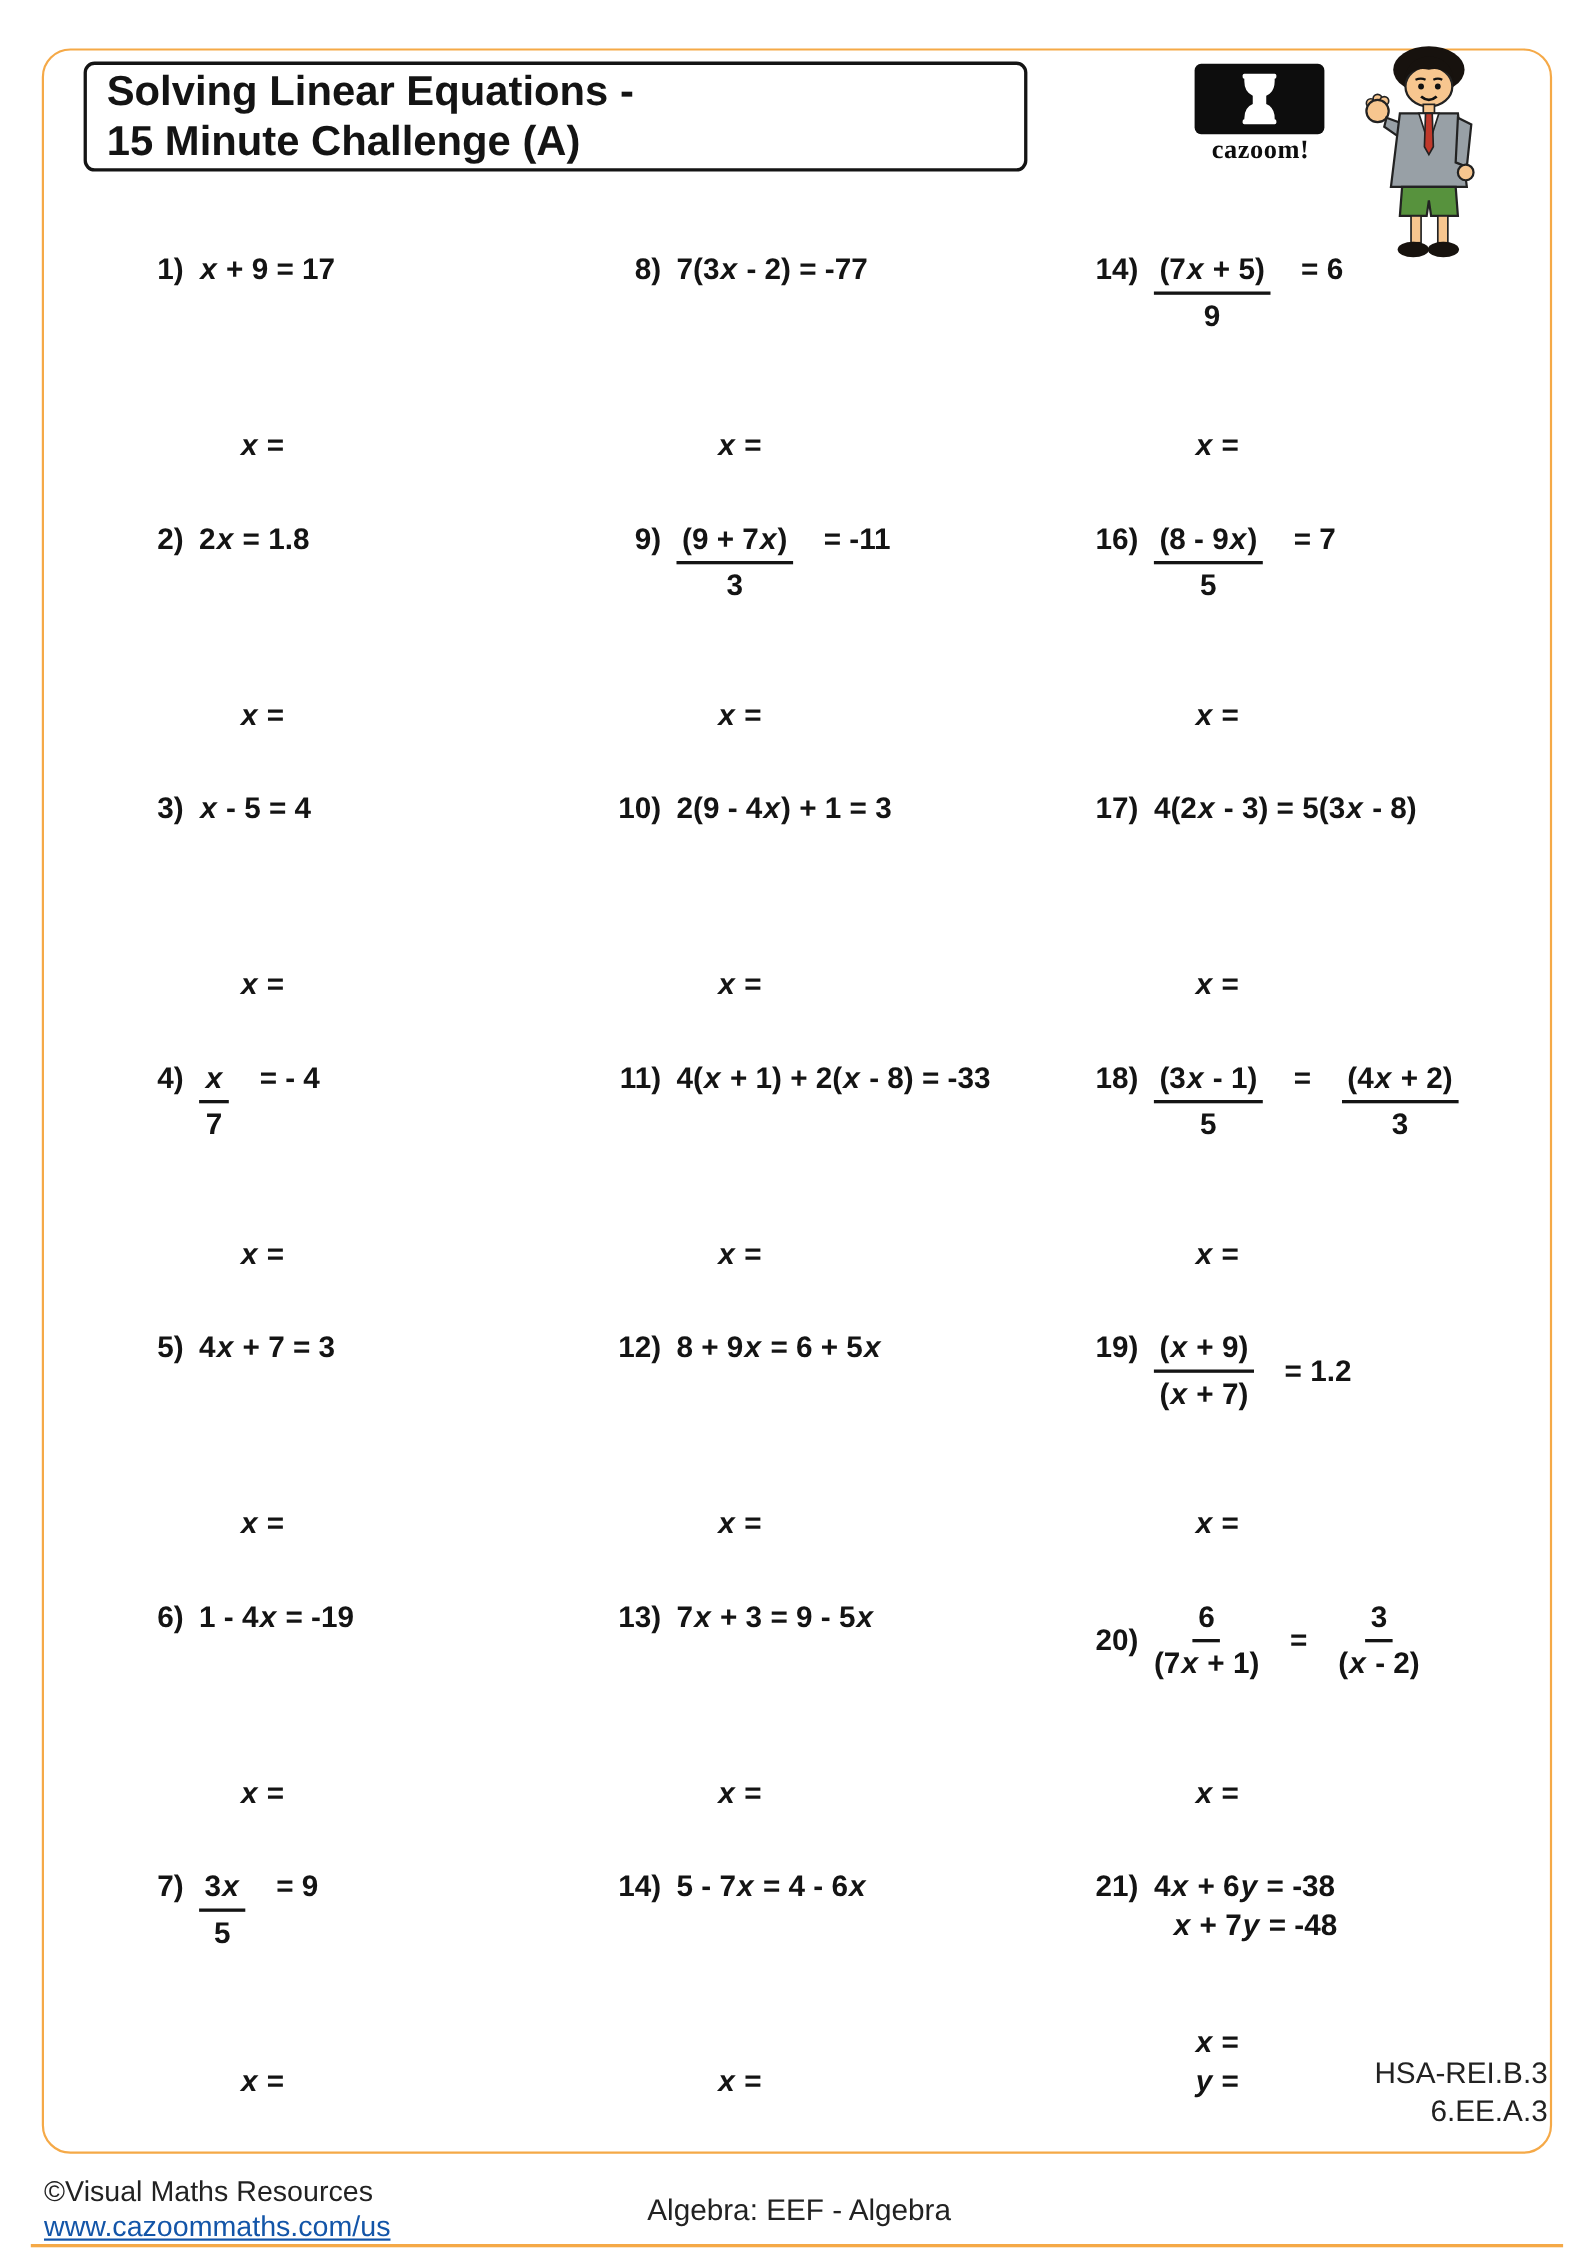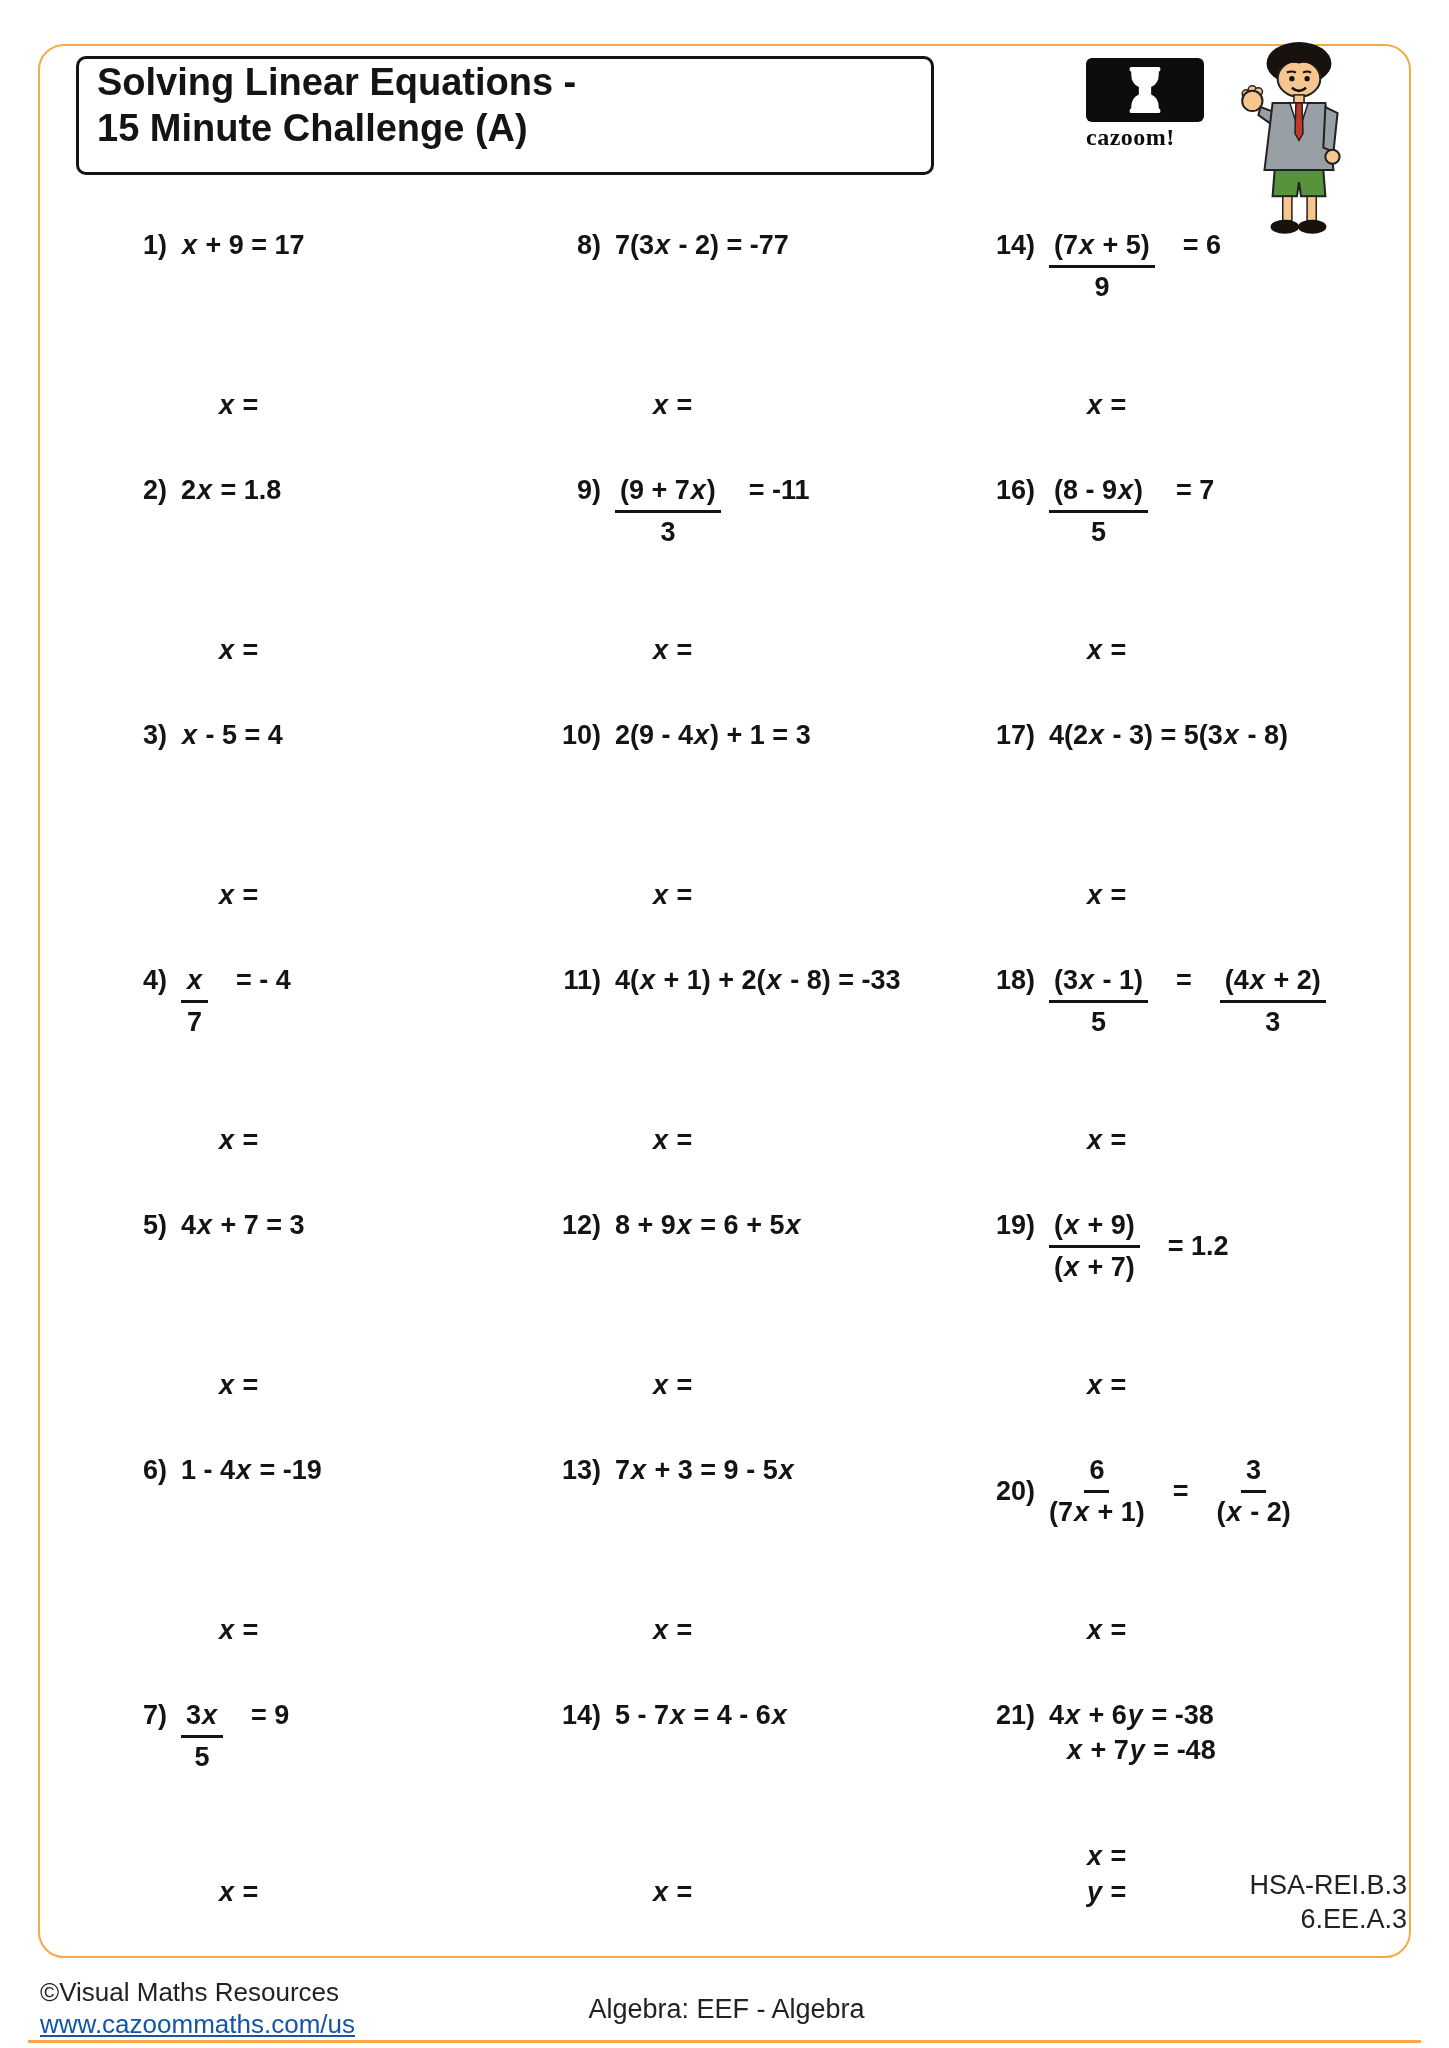--- a/index.html
+++ b/index.html
@@ -9,26 +9,26 @@
     font-family:"Liberation Sans", sans-serif; color:#111;
   }
   .page-border {
     position:absolute; left:38px; top:44px; width:1373px; height:1914px;
     border:2px solid #f5a947; border-radius:26px;
   }
   .bottom-line {
     position:absolute; left:28px; right:28px; bottom:5px; height:3px; background:#f5a947;
   }
   .title-box {
-    position:absolute; left:76px; top:56px; width:858px; height:119px;
+    position:absolute; left:76px; top:56px; width:858px; height:100px;
     border:3px solid #141414; border-radius:10px; padding-left:18px;
-    display:flex; flex-direction:column; background:#fff;
+    display:flex; flex-direction:column; justify-content:center; background:#fff;
   }
   .title-line { font-size:38px; font-weight:bold; line-height:46px; color:#141414; }
-  .logo { position:absolute; left:1086px; top:58px; width:120px; text-align:left; }
+  .logo { position:absolute; left:1086px; top:58px; width:120px; text-align:center; }
   .logo-box {
     width:118px; height:64px; background:#0d0d0d; border-radius:6px;
     display:flex; align-items:center; justify-content:center;
   }
   .logo-text {
     font-family:"Liberation Serif", serif; font-weight:bold; font-size:24px;
     margin-top:2px; color:#0d0d0d; letter-spacing:0.5px;
   }
   .boy { position:absolute; left:1230px; top:36px; width:140px; height:205px; }
 

